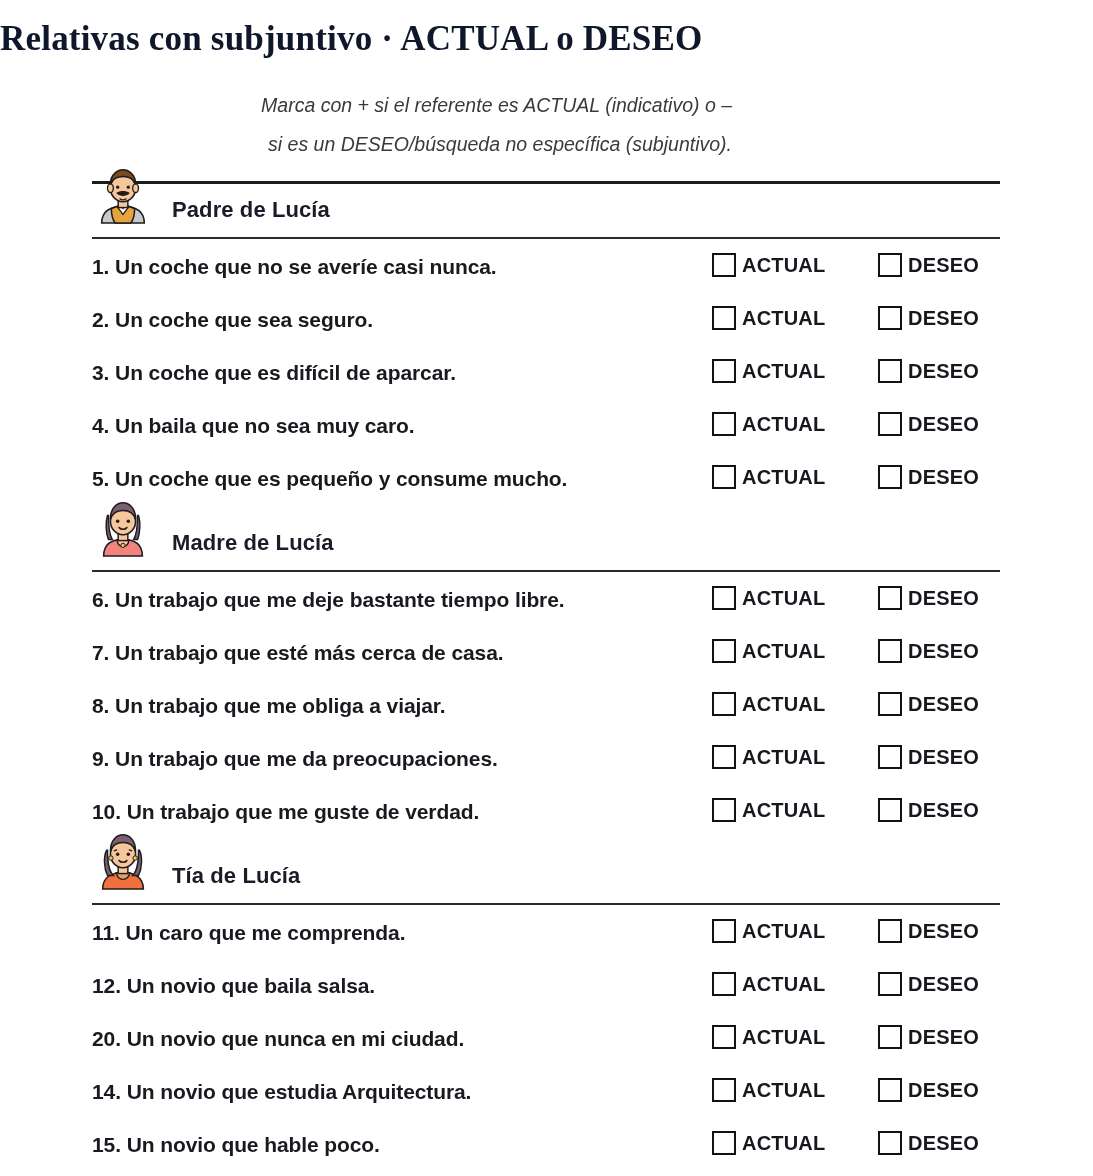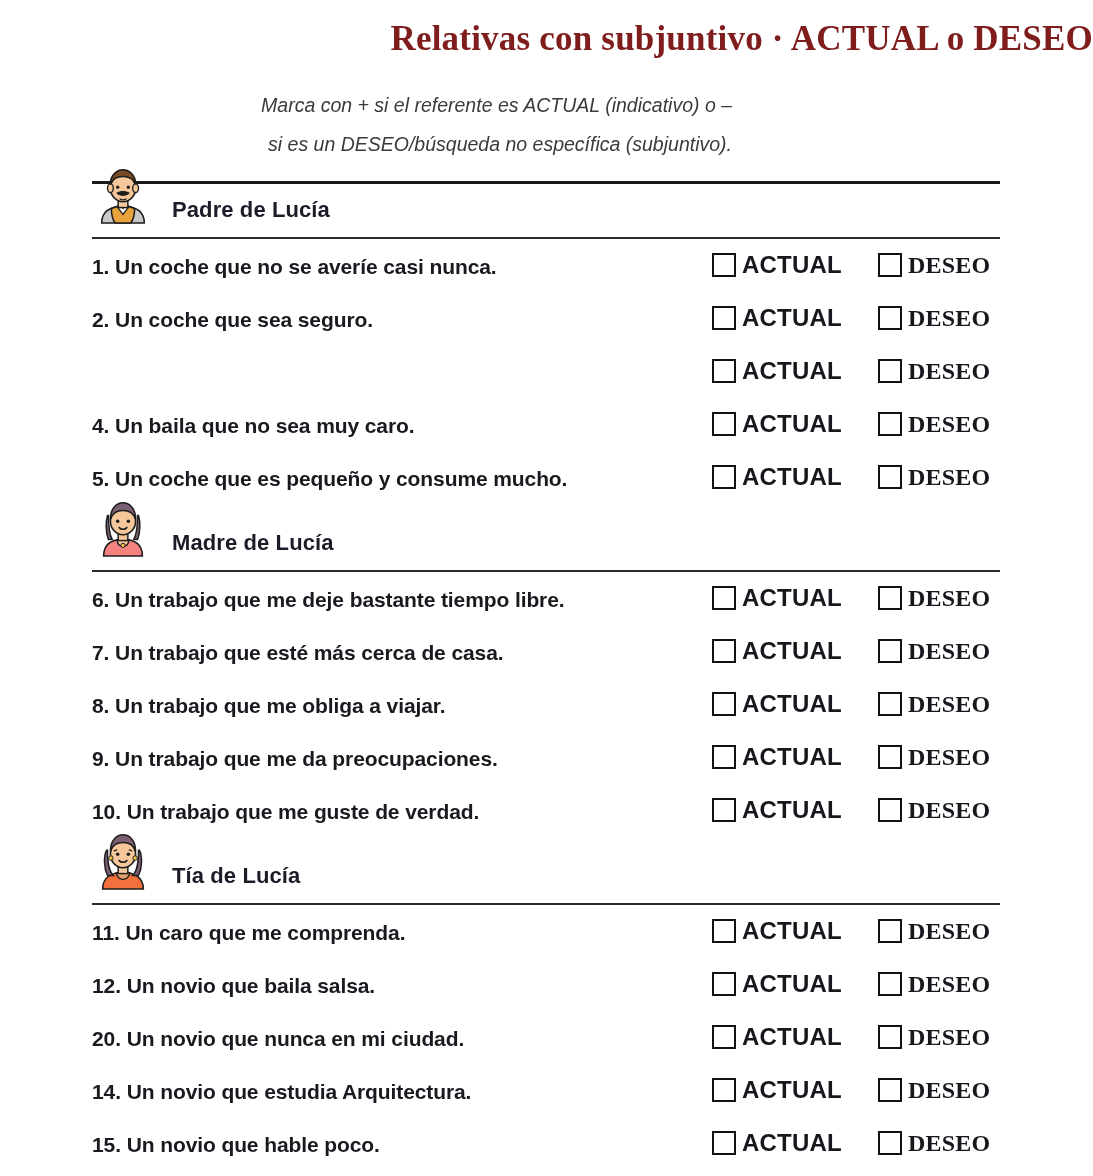--- a/index.html
+++ b/index.html
@@ -15,22 +15,22 @@
     font-family: "Liberation Sans", sans-serif;
     color: #1a1a1a;
     position: relative;
   }
 
   
   .worksheet-title {
     font-family: "Liberation Serif", serif;
     font-weight: bold;
     font-size: 35px;
-    text-align: right;
-    color: #7f1d1d;
+    text-align: left;
+    color: #0f172a;
     margin: 18px 0 0 0;
     letter-spacing: 0.2px;
     line-height: 1.18;
   }
 
   
   .instructions {
     margin: 34px 0 0 92px;
     width: 640px;
   }
@@ -117,31 +117,31 @@
     white-space: nowrap;
   }
   .opt {
     position: absolute;
     top: 14px;
     display: flex;
     align-items: center;
     gap: 6px;
   }
   .opt-actual { left: 620px; }
-  .opt-deseo  { left: 786px; font-family: Liberation Serif, serif; }
+  .opt-deseo  { left: 786px; }
   .checkbox {
     width: 24px;
     height: 24px;
     border: 2.5px solid #121212;
     background: #ffffff;
     box-sizing: border-box;
     flex: 0 0 auto;
   }
   .opt-label {
-    font-size: 24px;
+    font-size: 20px;
     font-weight: bold;
     color: #17171d;
     letter-spacing: 0.2px;
     line-height: 1;
   }
 </style>
 </head>
 <body>
 
 <h1 class="worksheet-title">Relativas con subjuntivo · ACTUAL o DESEO</h1>
@@ -191,20 +191,21 @@
           <div class="opt opt-actual">
             <div class="checkbox"></div>
             <span class="opt-label">ACTUAL</span>
           </div>
           <div class="opt opt-deseo">
             <div class="checkbox"></div>
             <span class="opt-label">DESEO</span>
           </div>
         </div>
         <div class="item-row">
+          <div class="item-text"><span>3.</span> <span>Un coche que es difícil de aparcar.</span></div>
           <div class="opt opt-actual">
             <div class="checkbox"></div>
             <span class="opt-label">ACTUAL</span>
           </div>
           <div class="opt opt-deseo">
             <div class="checkbox"></div>
             <span class="opt-label">DESEO</span>
           </div>
         </div>
         <div class="item-row">

